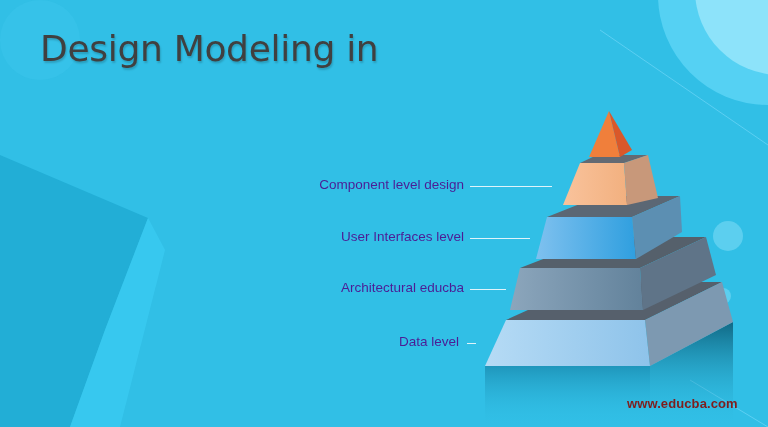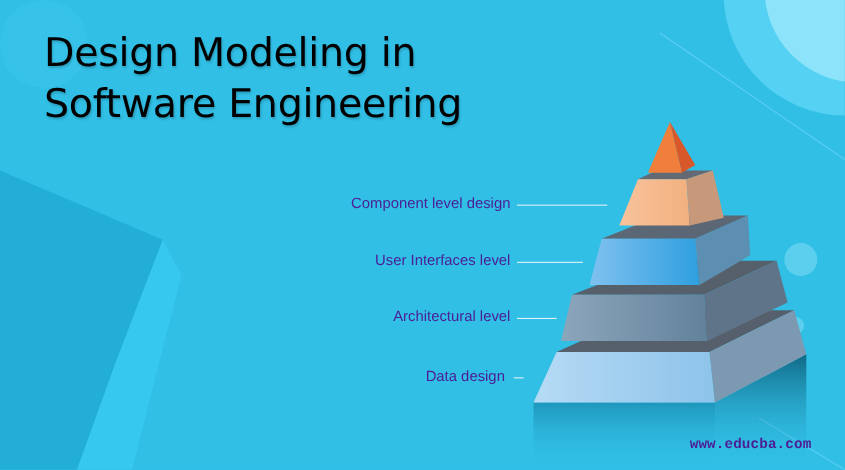--- a/index.html
+++ b/index.html
@@ -1,22 +1,22 @@
 <!DOCTYPE html>
 <html><head>
 <meta charset="utf-8">
 <style>
   html, body { margin: 0; padding: 0; }
   body { width: 768px; height: 427px; overflow: hidden; background: #31bfe6; position: relative; font-family: "DejaVu Sans", sans-serif; }
   #bg { position: absolute; left: 0; top: 0; width: 768px; height: 427px; }
-  .title { position: absolute; left: 40px; top: 26px; color: #000000; font-family: "DejaVu Sans", sans-serif; font-size: 36px; line-height: 46px; letter-spacing: -0.3px; text-shadow: 1px 2px 2px rgba(0,0,0,0.18); margin: 0; font-weight: normal; }
+  .title { position: absolute; left: 40px; top: 26px; color: #404040; font-family: "DejaVu Sans", sans-serif; font-size: 36px; line-height: 46px; letter-spacing: -0.3px; text-shadow: 1px 2px 2px rgba(0,0,0,0.18); margin: 0; font-weight: normal; }
   .title span { display: block; white-space: nowrap; }
   .label { position: absolute; color: #4c1d95; font-family: "Liberation Sans", sans-serif; font-size: 13.5px; white-space: nowrap; text-align: right; }
   .leader { position: absolute; height: 1px; background: #dff3fa; }
-  .watermark { position: absolute; left: 627px; top: 396px; color: #4c1d95; font-family: Liberation Mono, monospace; font-weight: bold; font-size: 13px; letter-spacing: 0.1px; }
+  .watermark { position: absolute; left: 627px; top: 396px; color: #7f1d1d; font-family: Liberation Sans, sans-serif; font-weight: bold; font-size: 13px; letter-spacing: 0.1px; }
 </style>
 </head>
 <body>
 
 <svg id="bg" viewBox="0 0 768 427" xmlns="http://www.w3.org/2000/svg">
   <defs>
     <linearGradient id="gBlue" x1="0" x2="1" y1="0" y2="0">
       <stop offset="0" stop-color="#7fc1ef"></stop>
       <stop offset="1" stop-color="#2f9fdf"></stop>
     </linearGradient>
@@ -70,28 +70,27 @@
   <polygon points="580,163 624,163 648,155 597,155" fill="#636a73"></polygon>
   <polygon points="580,163 624,163 627,205 563,205" fill="url(#gPeach)"></polygon>
   <polygon points="624,163 648,155 658,198 627,205" fill="#c8987a"></polygon>
 
   <polygon points="609,111 620,157 589,157" fill="#f07f3b"></polygon>
   <polygon points="609,111 632,150 620,157" fill="#d9582a"></polygon>
 </svg>
 
 <h1 class="title">
   <span>Design Modeling in</span>
-  <span>Software Engineering</span>
 </h1>
 
 <div class="label" style="right:304px; top:177px;">Component level design</div>
 <div class="leader" style="left:470px; top:186px; width:82px;"></div>
 
 <div class="label" style="right:304px; top:229px;">User Interfaces level</div>
 <div class="leader" style="left:470px; top:238px; width:60px;"></div>
 
-<div class="label" style="right:304px; top:280px;">Architectural level</div>
+<div class="label" style="right:304px; top:280px;">Architectural educba</div>
 <div class="leader" style="left:470px; top:289px; width:36px;"></div>
 
-<div class="label" style="right:309px; top:334px;">Data design</div>
+<div class="label" style="right:309px; top:334px;">Data level</div>
 <div class="leader" style="left:467px; top:343px; width:9px;"></div>
 
 <div class="watermark">www.educba.com</div>
 
 </body></html>

